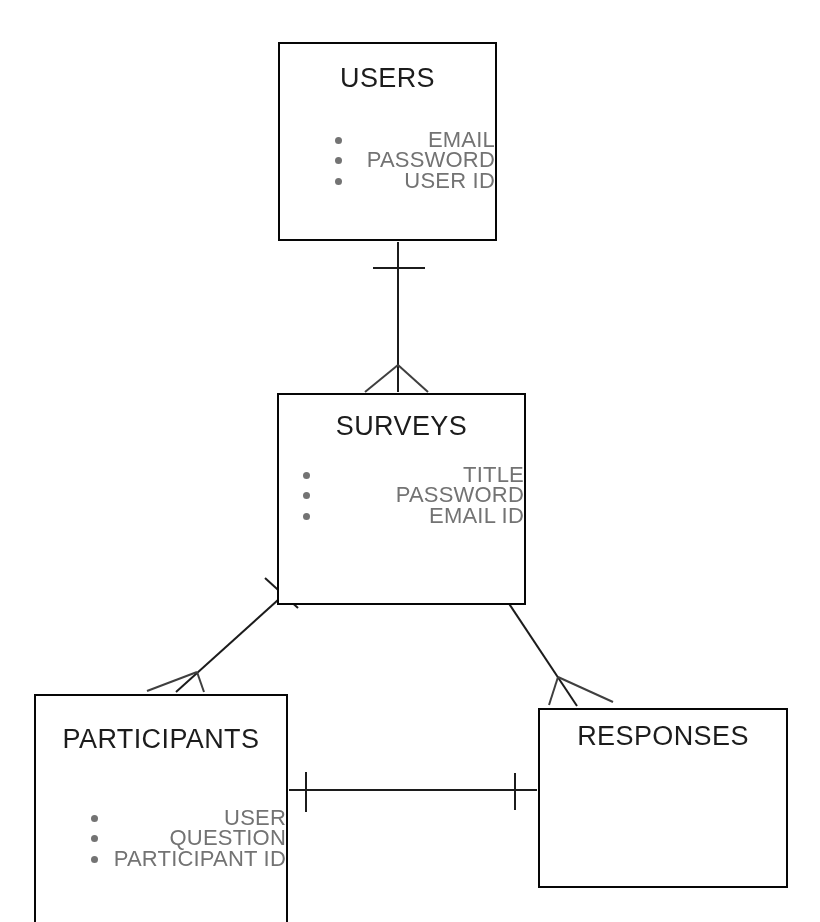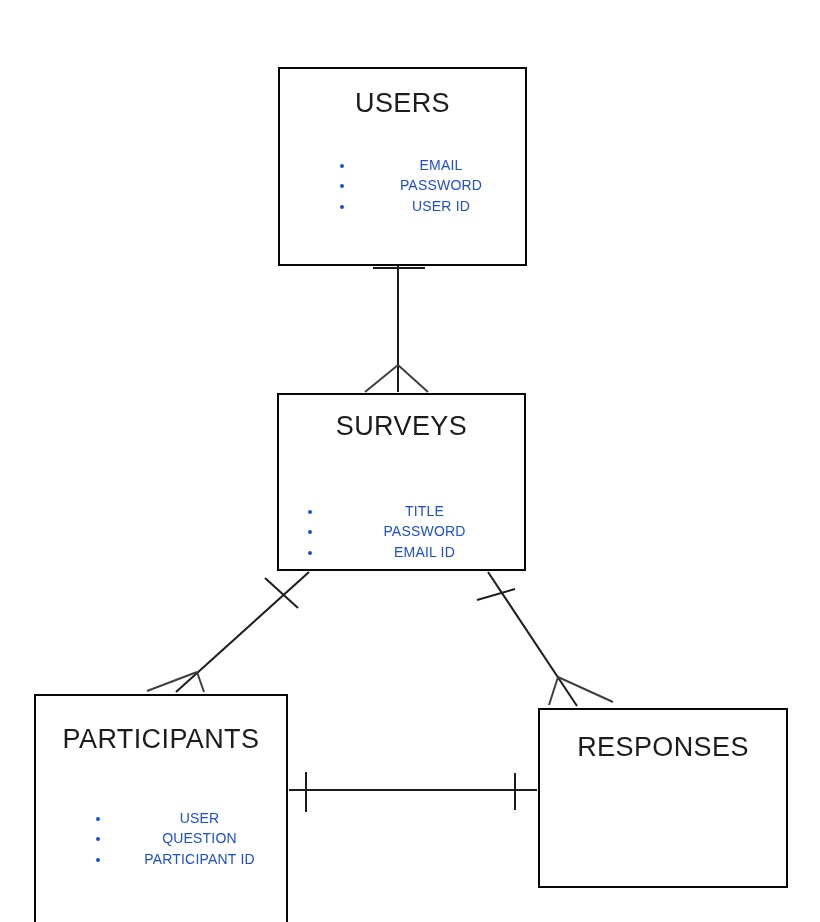--- a/index.html
+++ b/index.html
@@ -43,44 +43,44 @@
   .entity-title {
     font-size: 27px;
     line-height: 1.1;
     letter-spacing: 0.4px;
     color: #1c1c1c;
     margin: 0;
     font-weight: 400;
   }
   .entity-list {
     list-style: disc outside;
-    text-align: center;
+    text-align: right;
     margin: 0;
     padding: 0 0 0 75px;
-    color: #1d4ed8;
-    font-size: 14px;
+    color: #737373;
+    font-size: 22px;
     line-height: 20.5px;
     letter-spacing: 0.2px;
   }
   .entity-list li { padding-left: 2px; }
 
-  .entity--users        { left: 278px; top:  42px; width: 249px; height: 199px; margin-top: 25px; }
+  .entity--users        { left: 278px; top:  42px; width: 219px; height: 199px; }
   .entity--users .entity-title        { padding-top: 20px; }
   .entity--users .entity-list         { margin-top: 36px; }
 
-  .entity--surveys      { left: 277px; top: 393px; width: 249px; height: 178px; }
+  .entity--surveys      { left: 277px; top: 393px; width: 249px; height: 212px; }
   .entity--surveys .entity-title      { padding-top: 17px; }
-  .entity--surveys .entity-list       { margin-top: 59px; padding-left: 44px; }
+  .entity--surveys .entity-list       { margin-top: 23px; padding-left: 44px; }
 
   .entity--participants { left:  34px; top: 694px; width: 254px; height: 245px; }
   .entity--participants .entity-title { padding-top: 29px; }
   .entity--participants .entity-list  { margin-top: 53px; }
 
   .entity--responses    { left: 538px; top: 708px; width: 250px; height: 180px; }
-  .entity--responses .entity-title    { padding-top: 23px; }
+  .entity--responses .entity-title    { padding-top: 12px; }
   .entity--responses .entity-list     { margin-top: 55px; }
 </style>
 </head>
 <body>
 
 <div class="canvas">
 
   <svg class="connectors" viewBox="0 0 820 922" aria-hidden="true">
 
     <g>

